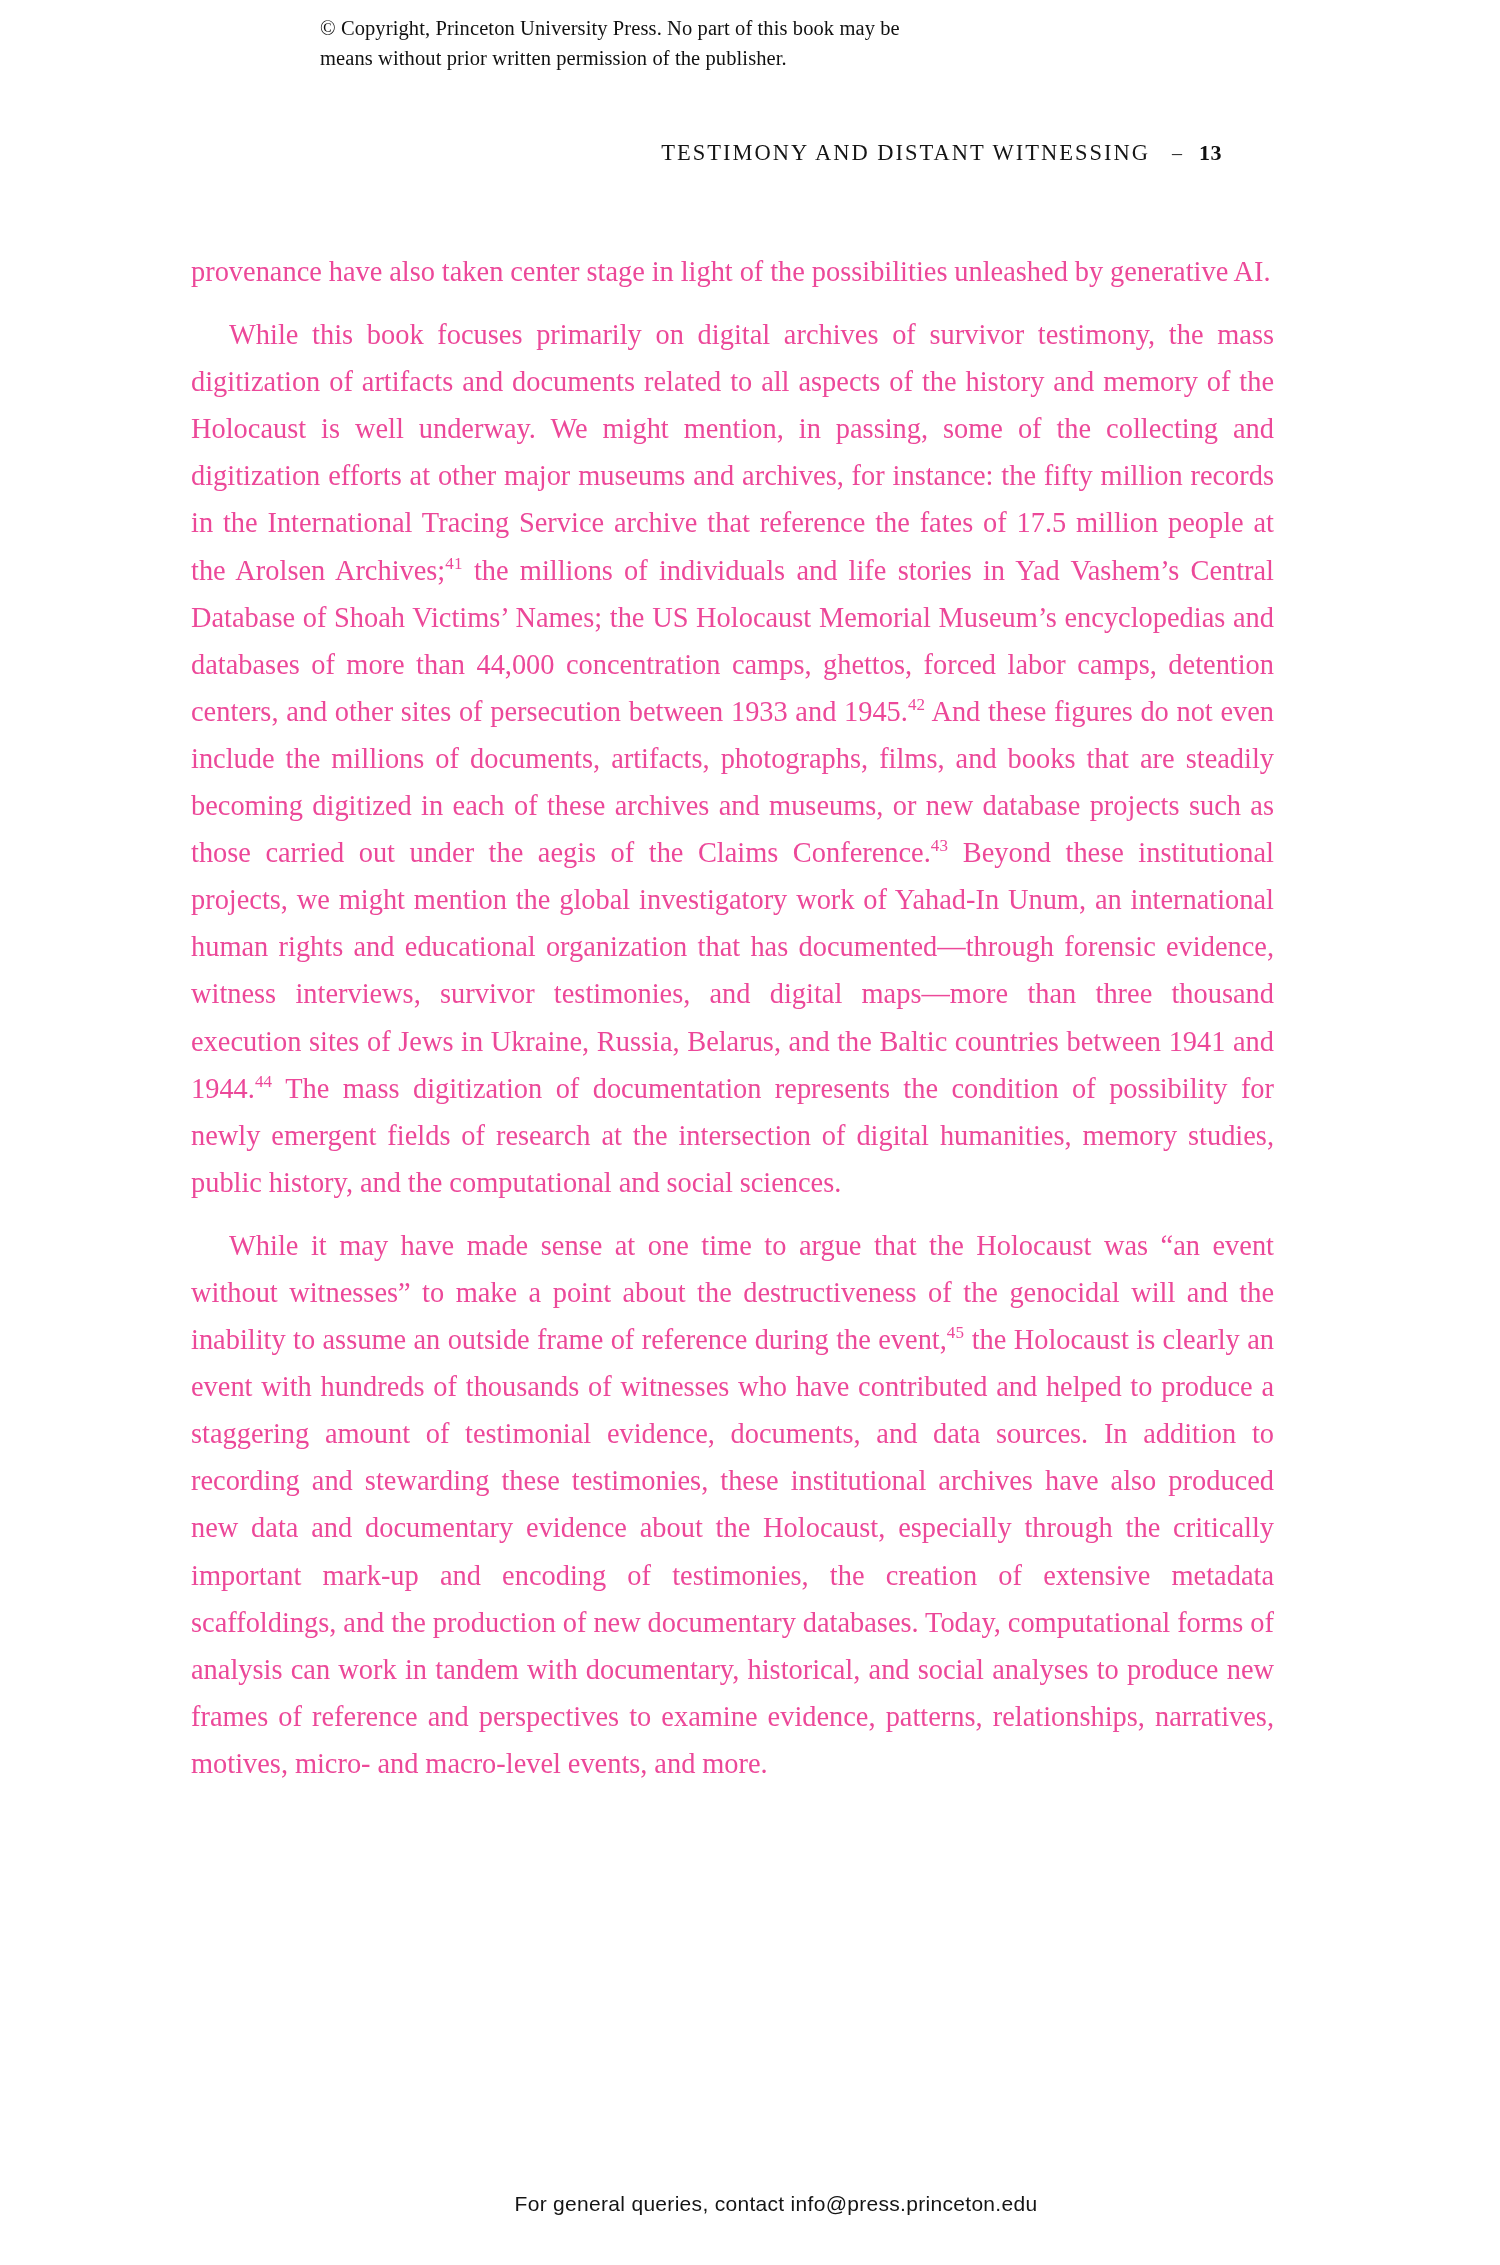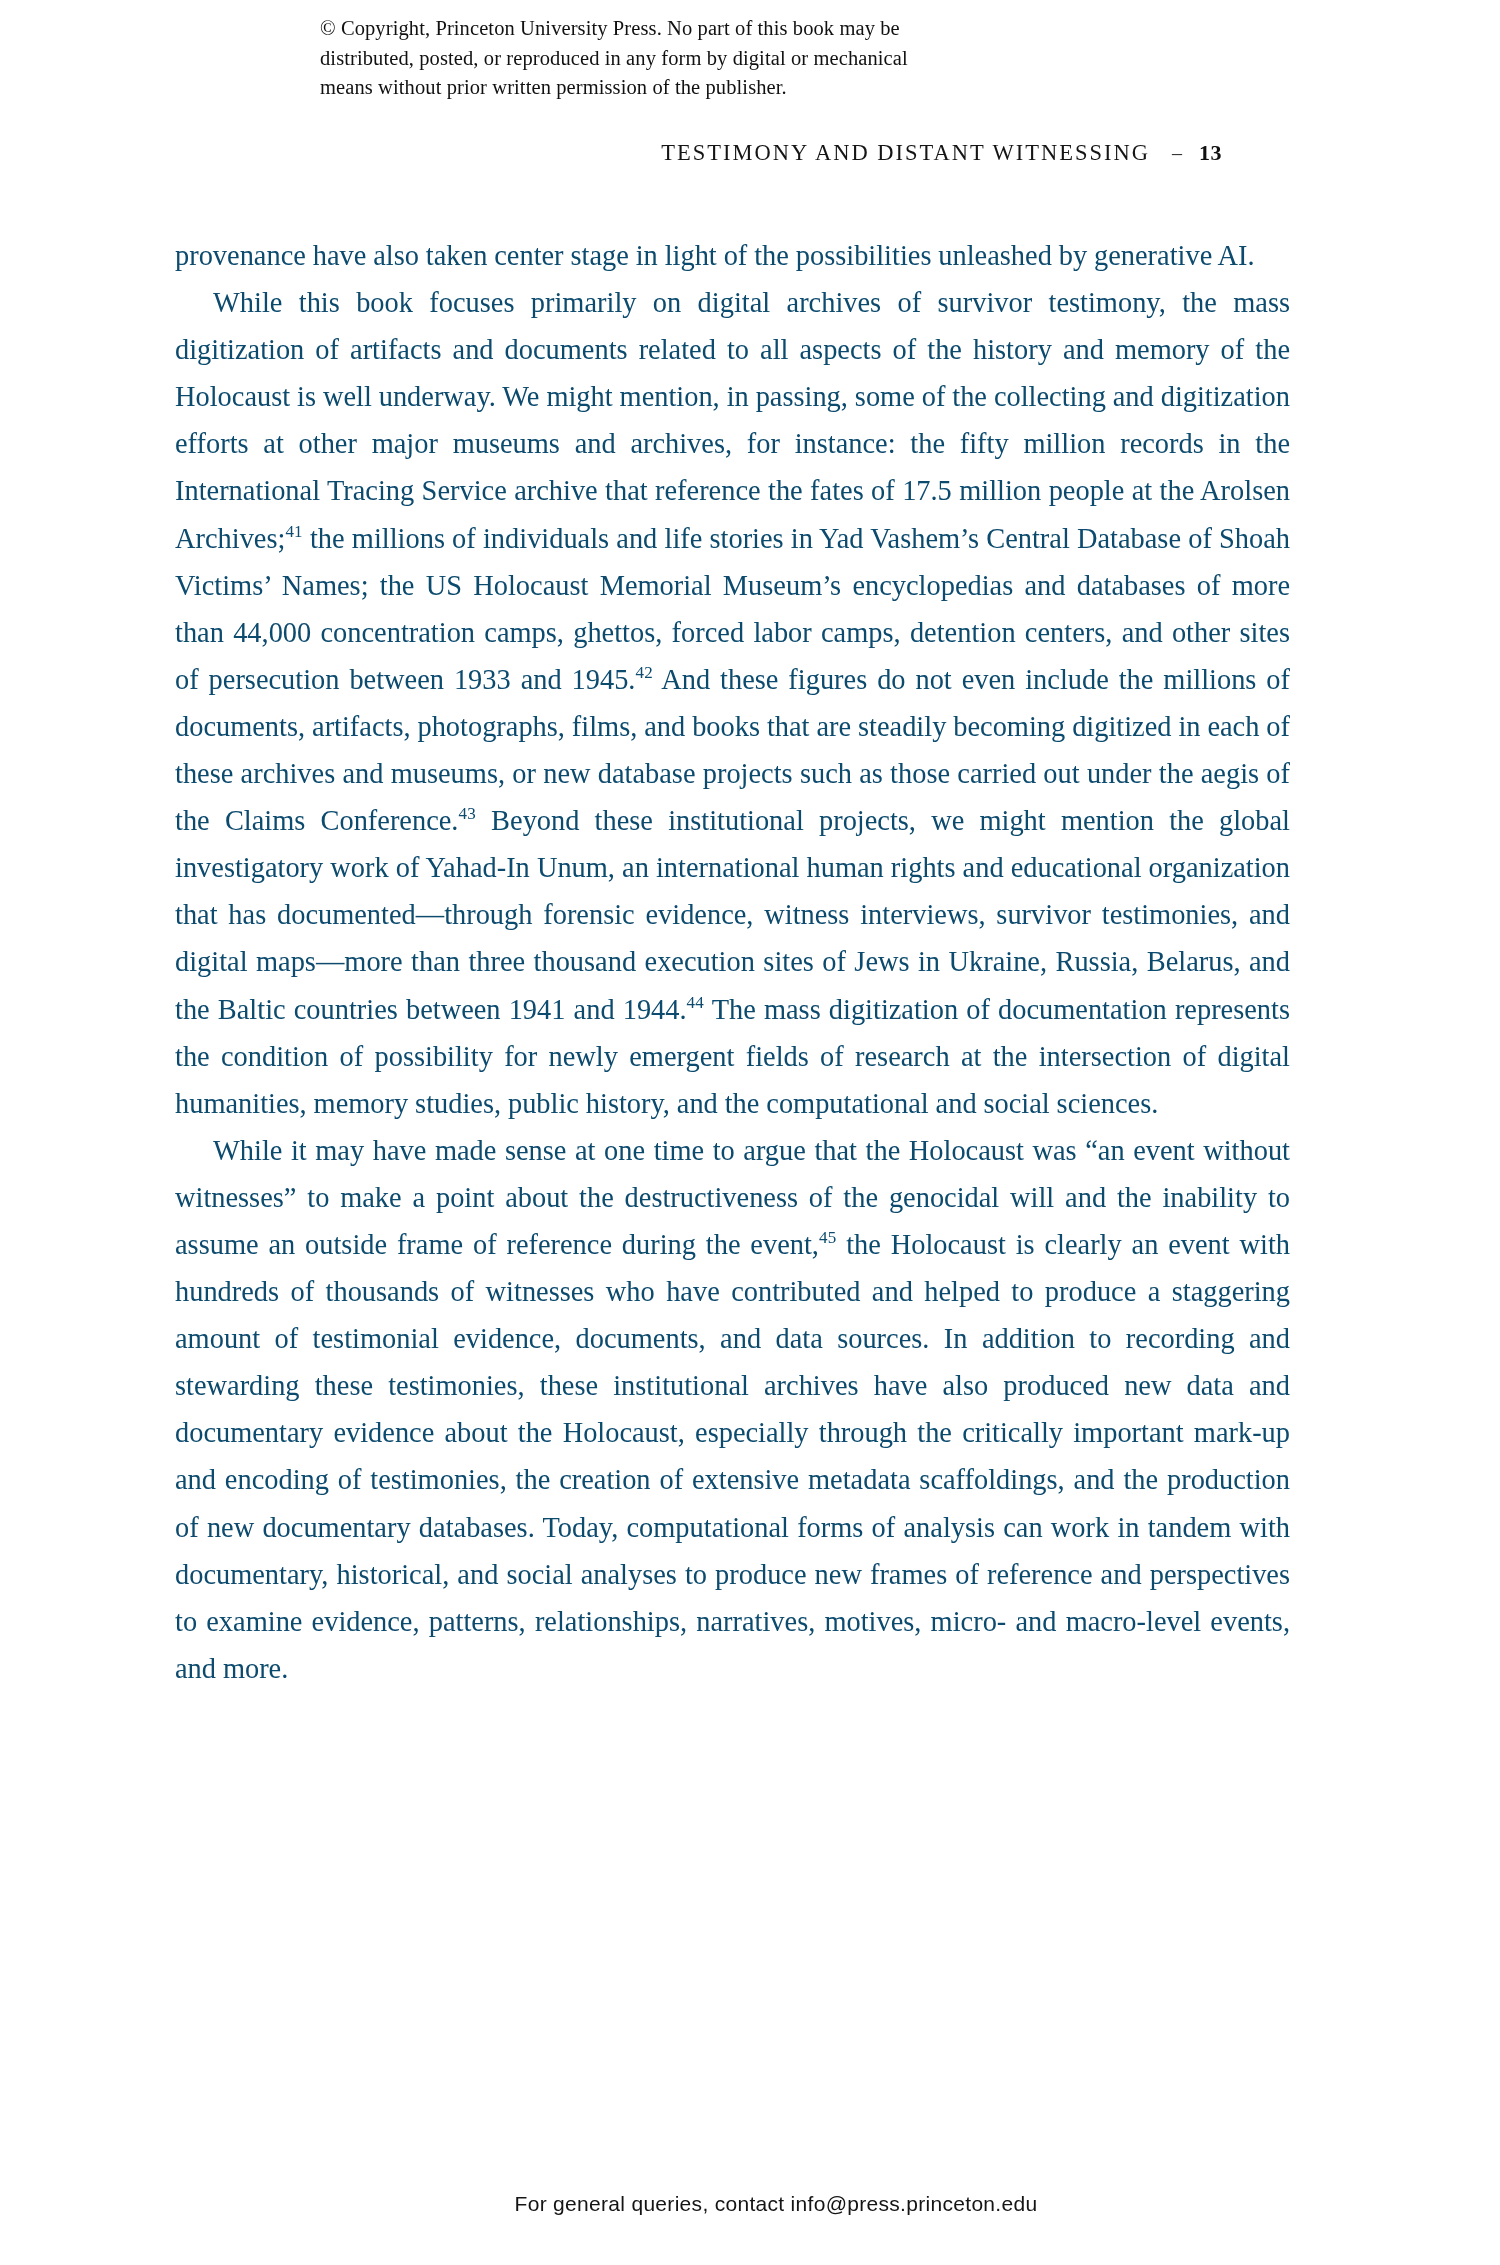--- a/index.html
+++ b/index.html
@@ -68,26 +68,26 @@
   }
 
   
   .text-block {
     position: absolute;
     left: 175px;
     top: 232px;
     width: 1115px;
   }
   .para {
-    margin: 0;
+    margin: 16px;
     font-size: 28.4px;
     line-height: 47.1px;
     text-align: justify;
     text-justify: inter-word;
-    color: #0c4a6e;
+    color: #ec4899;
     hyphens: manual;
     -webkit-hyphens: manual;
     word-spacing: -0.2px;
   }
   .para.indent {
     text-indent: 38px;
   }
   .para + .para {
     margin-top: 0;
   }
@@ -110,21 +110,20 @@
     color: #141414;
     letter-spacing: 0.3px;
     margin-left: 48px;
   }
 </style>
 </head>
 <body>
 
 <div class="copyright-notice">
   <span class="line">© Copyright, Princeton University Press. No part of this book may be</span>
-  <span class="line">distributed, posted, or reproduced in any form by digital or mechanical</span>
   <span class="line">means without prior written permission of the publisher.</span>
 </div>
 
 <header class="running-head">
   <span class="rh-title">TESTIMONY AND DISTANT WITNESSING</span>
   <span class="rh-sep">–</span>
   <span class="rh-folio">13</span>
 </header>
 
 <main class="text-block">

